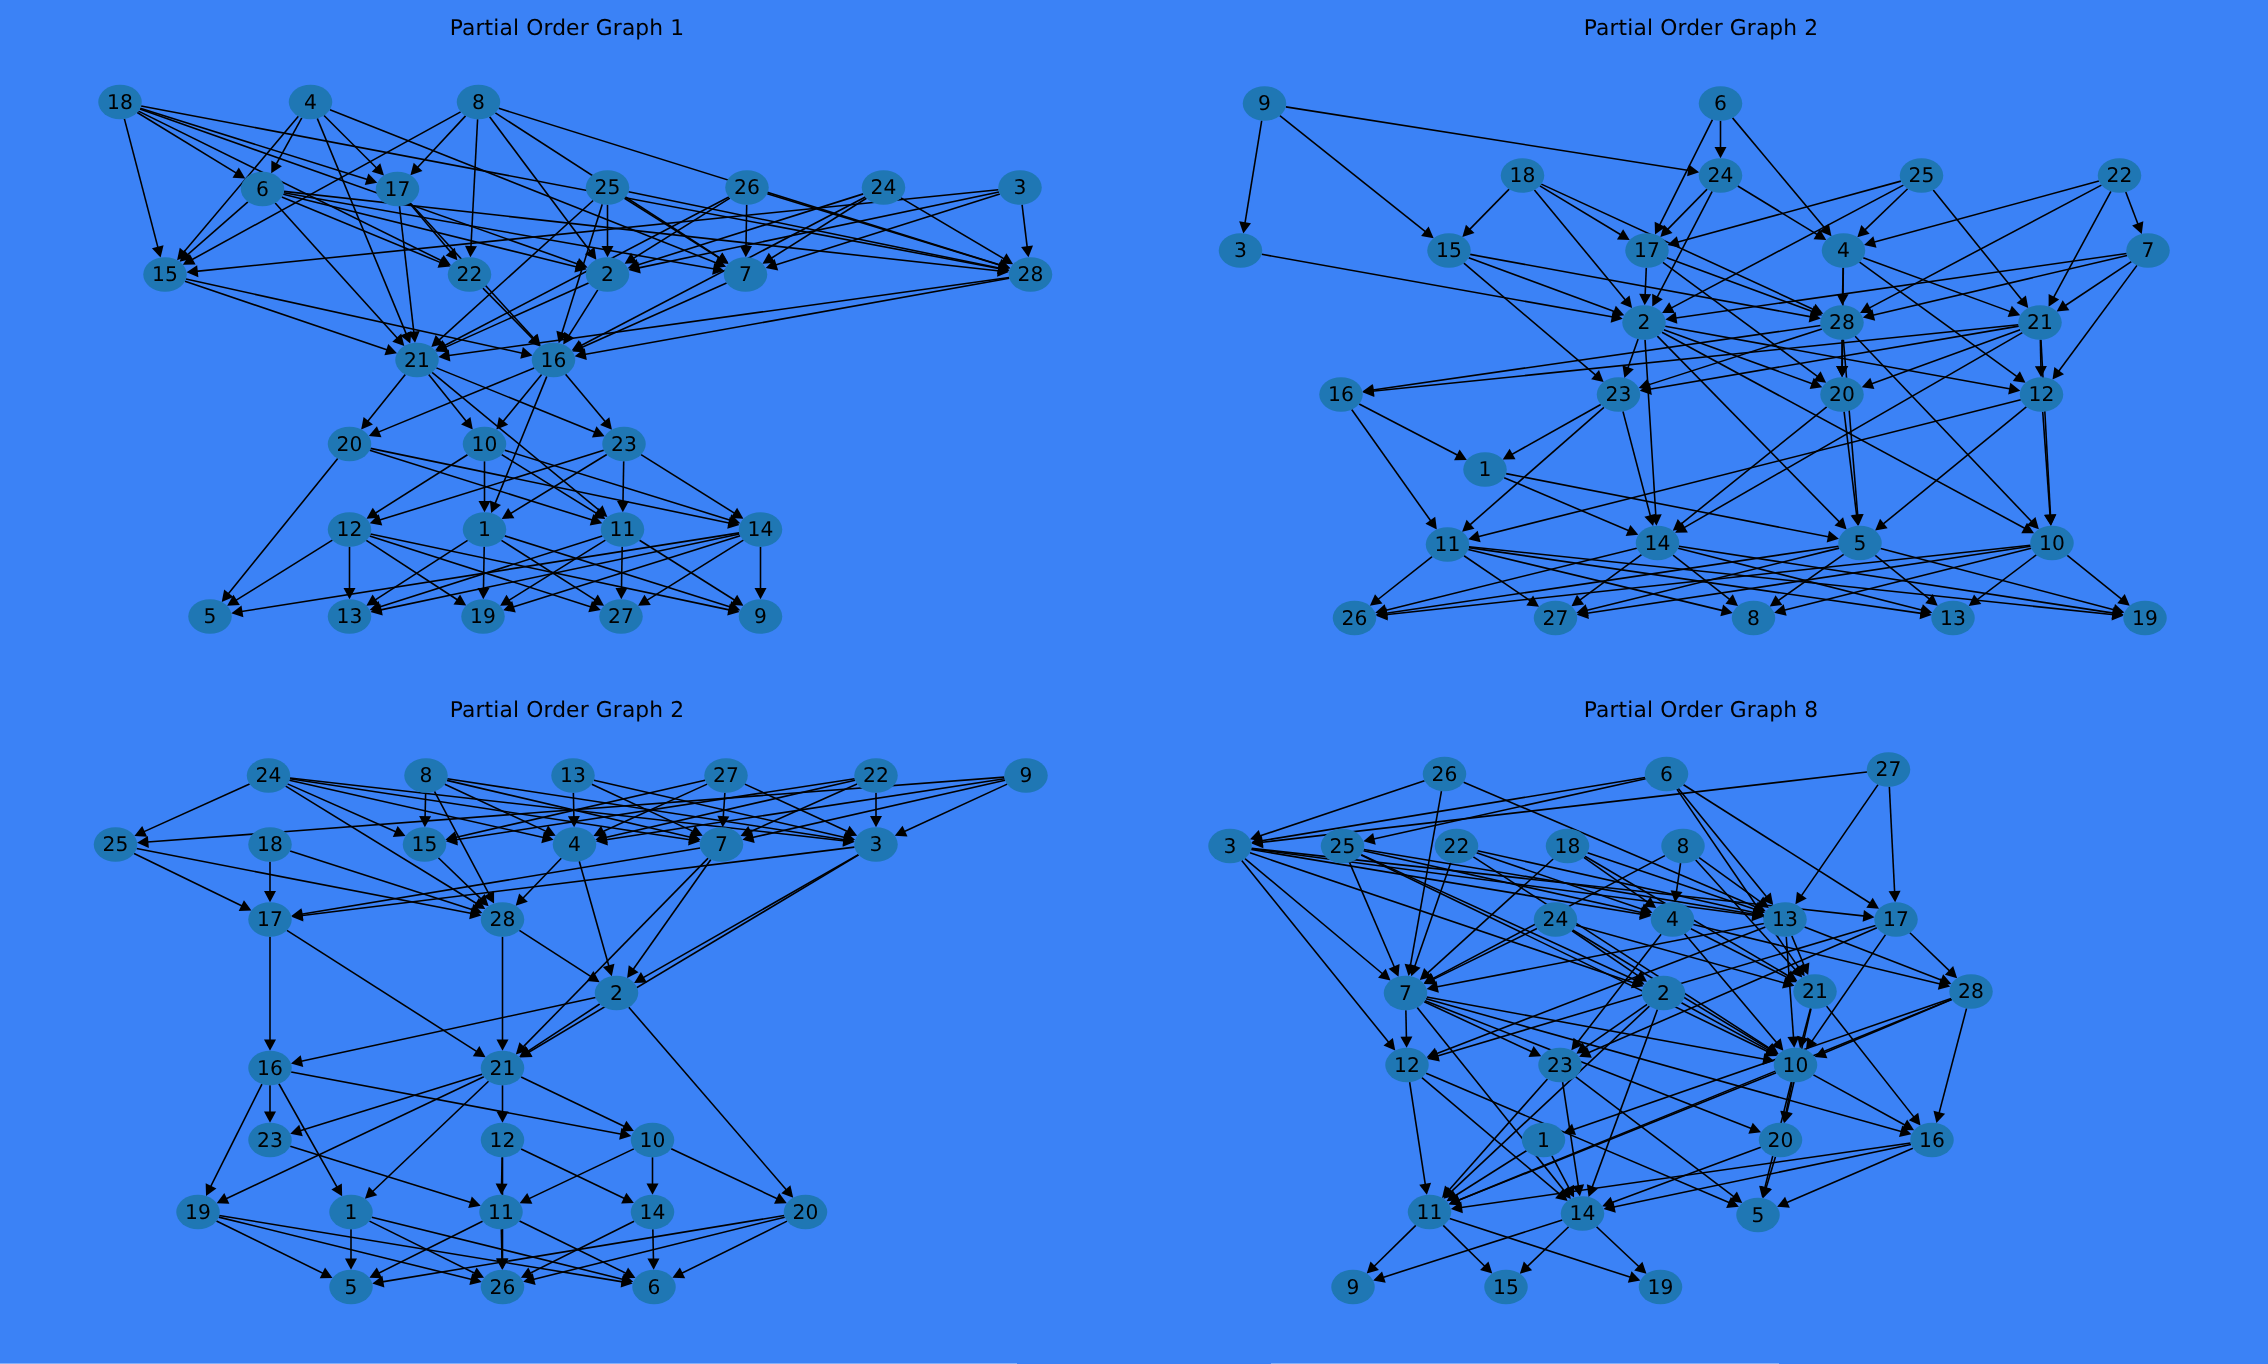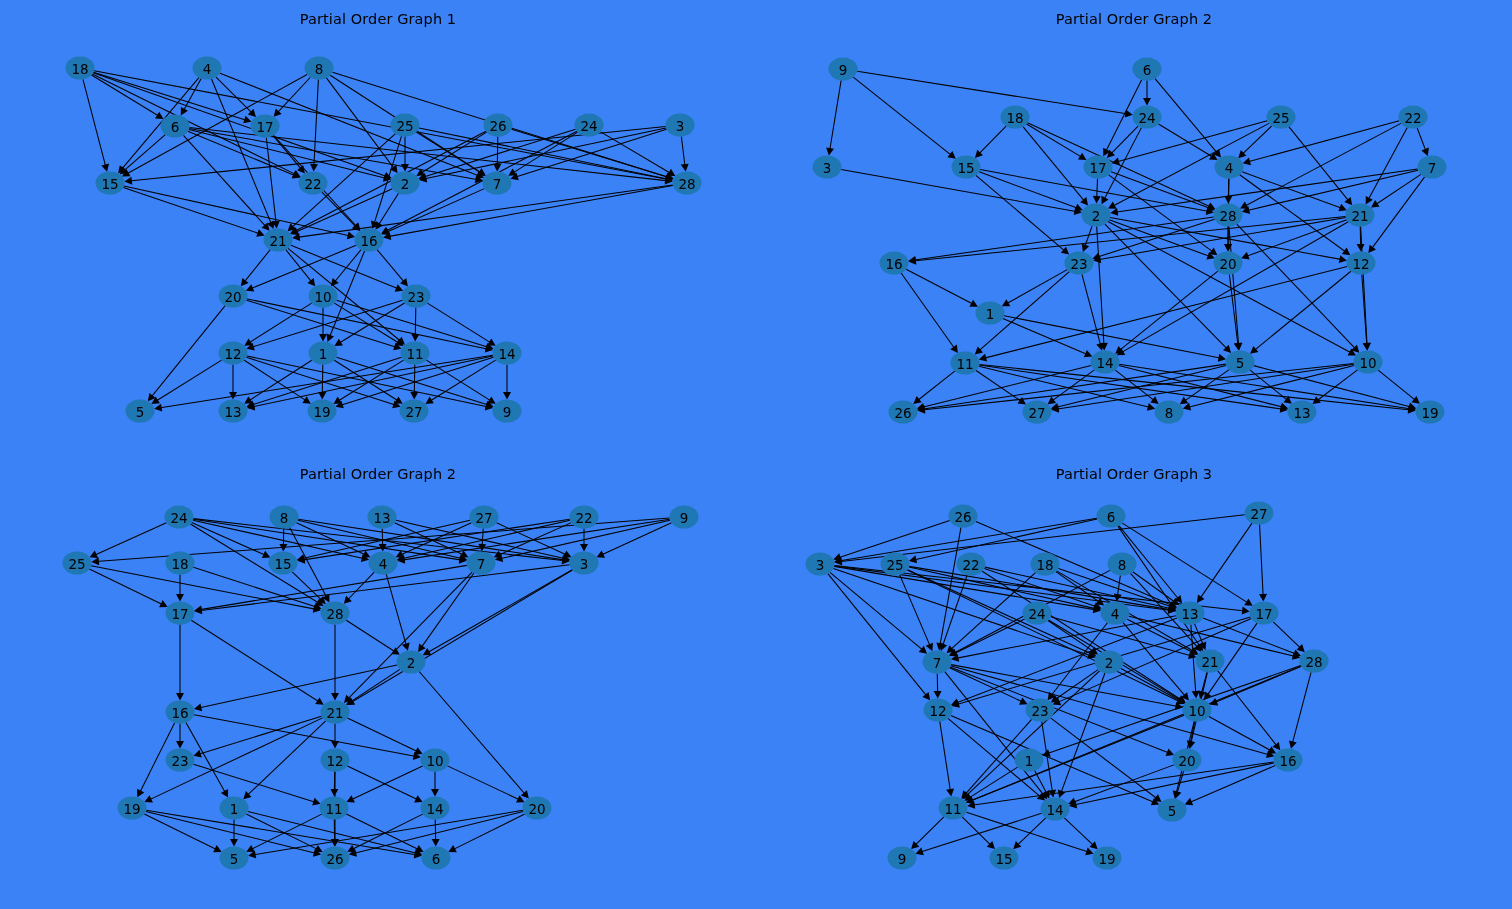--- a/index.html
+++ b/index.html
@@ -917,21 +917,21 @@
             <text class="node-label" x="335" y="403.5">26</text>
           </g>
           <g>
             <ellipse class="node-ellipse" cx="436" cy="403" rx="14.5" ry="11.5" fill="#1f77b4"></ellipse>
             <text class="node-label" x="436" y="403.5">6</text>
           </g>
         </g>
       </svg>
     </div>
     <div class="panel" style="left: 756px; top: 455px; width: 756px; height: 454px;">
-      <div class="panel-title" style="top: 11px;">Partial Order Graph 3</div>
+      <div class="panel-title" style="top: 11px;">Partial Order Graph 8</div>
       <svg class="graph-svg" width="756" height="454">
         <g>
           <line class="edge-line" x1="193.65" y1="65.48" x2="81.76" y2="103.04"></line>
           <polygon points="77.35,104.52 83.19,98.34 85.74,105.92" fill="#000000"></polygon>
           <line class="edge-line" x1="204.97" y1="72.39" x2="183.84" y2="191.04"></line>
           <polygon points="183.03,195.61 180.40,187.53 188.28,188.93" fill="#000000"></polygon>
           <line class="edge-line" x1="219.77" y1="66.45" x2="416.96" y2="150.72"></line>
           <polygon points="421.23,152.55 412.77,153.28 415.91,145.92" fill="#000000"></polygon>
           <line class="edge-line" x1="340.80" y1="63.34" x2="82.78" y2="105.90"></line>
           <polygon points="78.20,106.66 84.95,101.49 86.25,109.38" fill="#000000"></polygon>

